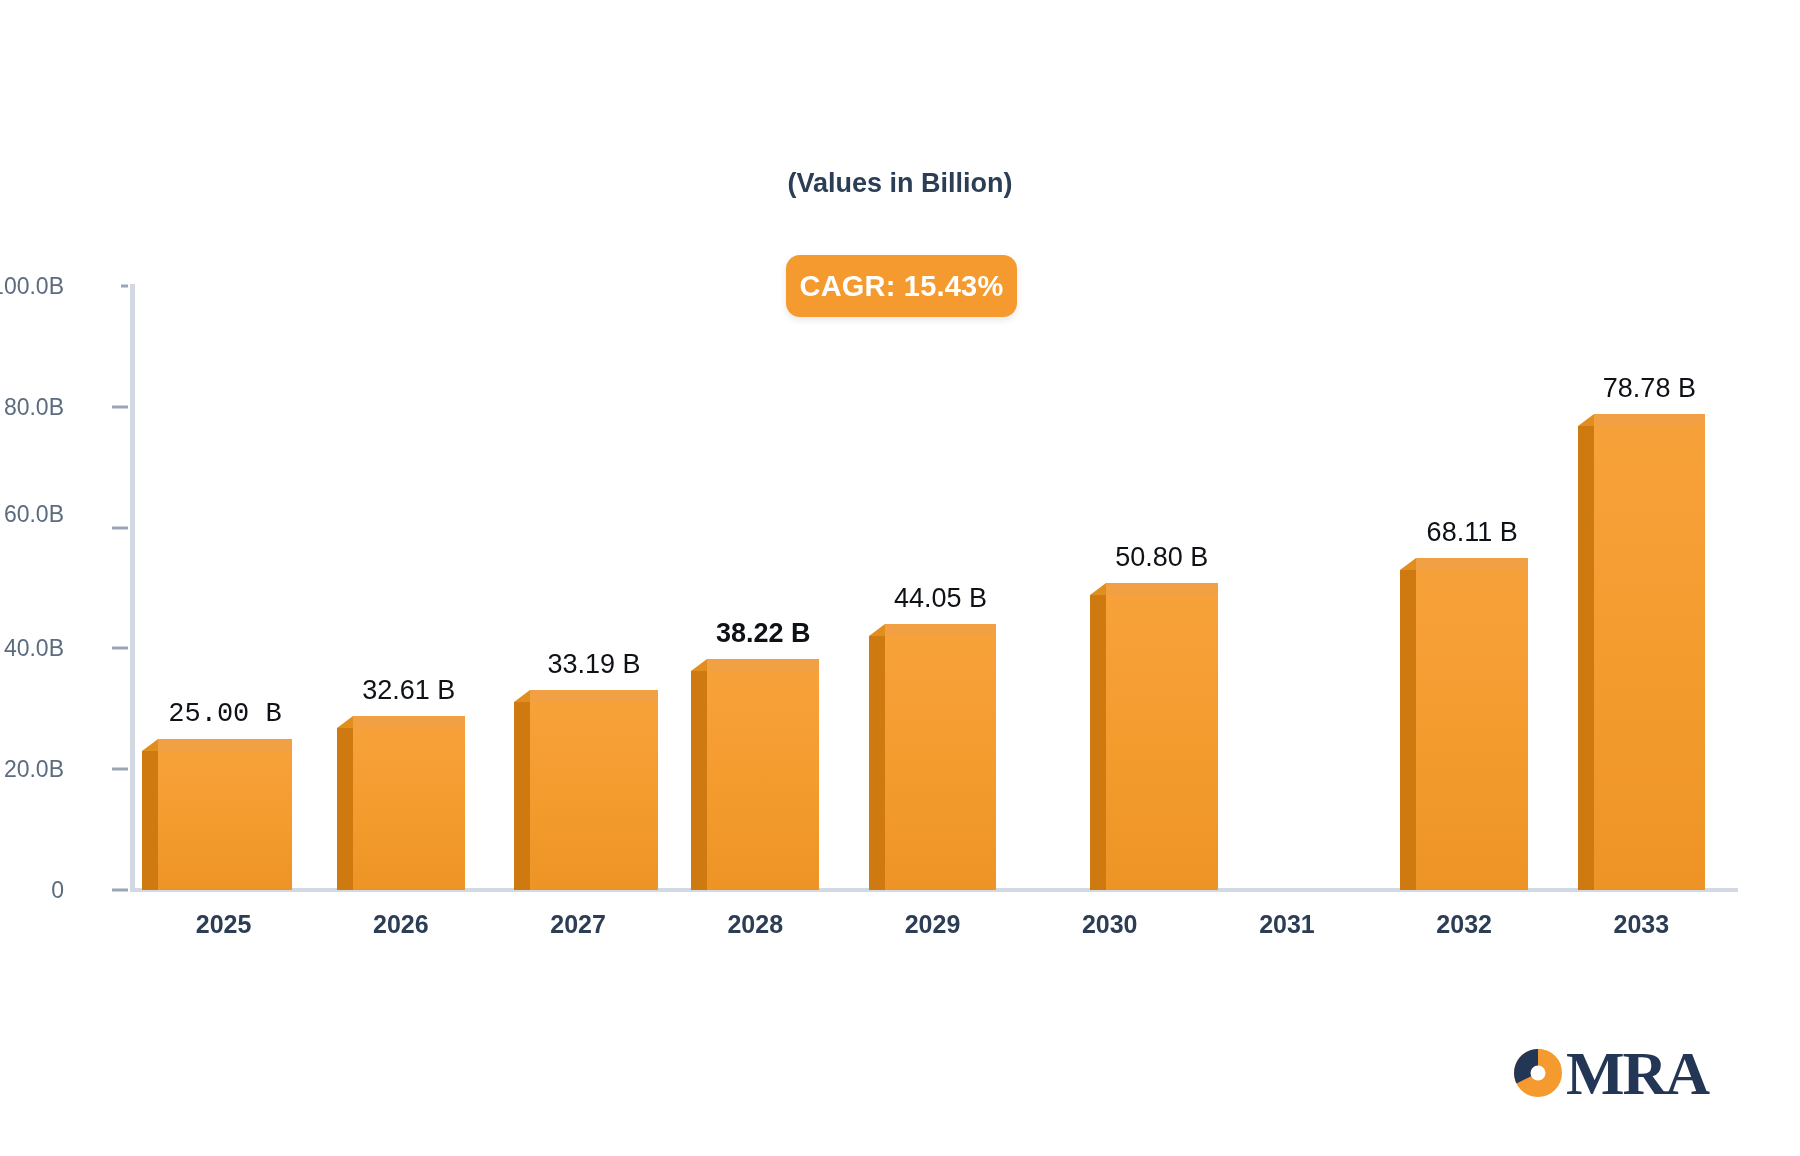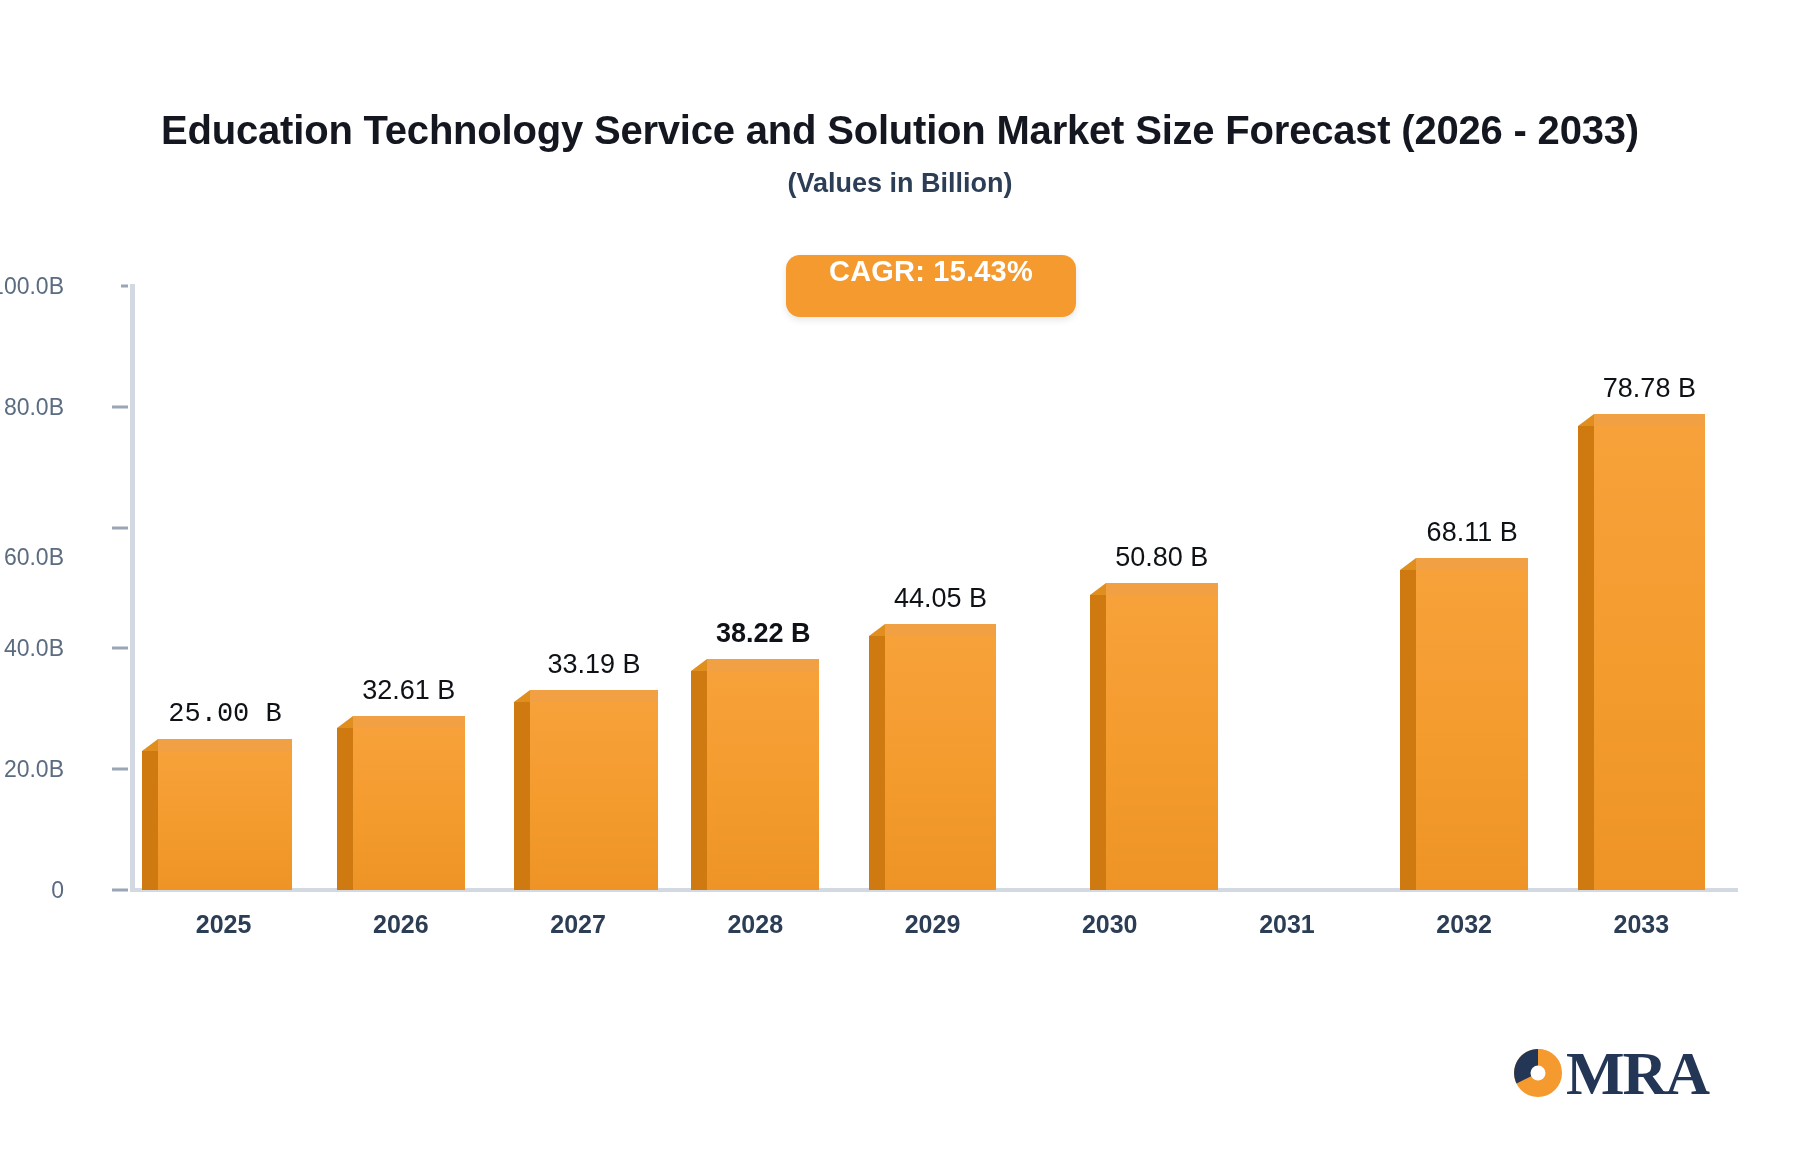--- a/index.html
+++ b/index.html
@@ -44,26 +44,26 @@
     font-weight: bold;
     color: #2c3e55;
     white-space: nowrap;
   }
 
   
   #cagr-badge {
     position: absolute;
     left: 786px;
     top: 255px;
-    width: 290px;
+    width: 231px;
     height: 62px;
     background: #F59A2E;
     border-radius: 14px;
     display: flex;
-    align-items: flex-start;
+    align-items: center;
     justify-content: center;
     box-shadow: 0 3px 7px rgba(0,0,0,0.10);
   }
   #cagr-badge .cagr-text {
     color: #ffffff;
     font-size: 29px;
     font-weight: bold;
     letter-spacing: 0.2px;
     white-space: nowrap;
   }
@@ -193,38 +193,37 @@
     letter-spacing: -2px;
     line-height: 1;
     font-family: "Liberation Serif", serif;
   }
 </style>
 </head>
 <body>
 
 <div id="canvas">
 
-  <div id="chart-title">Education Technology Service and Solution Market Size Forecast (2026 - 2033)</div>
   <div id="chart-subtitle">(Values in Billion)</div>
 
   <div id="cagr-badge">
     <span class="cagr-text">CAGR: 15.43%</span>
   </div>
 
   <div id="y-axis-line"></div>
   <div id="x-axis-line"></div>
 
   <div id="y-ticks">
       <div class="y-tick-label" style="top: 890px;">0</div>
       <div class="y-tick-mark" style="top: 890px;"></div>
       <div class="y-tick-label" style="top: 769.2px;">20.0B</div>
       <div class="y-tick-mark" style="top: 769.2px;"></div>
       <div class="y-tick-label" style="top: 648.4px;">40.0B</div>
       <div class="y-tick-mark" style="top: 648.4px;"></div>
-      <div class="y-tick-label" style="top: 557px;">60.0B</div>
+      <div class="y-tick-label" style="top: 514px;">60.0B</div>
       <div class="y-tick-mark" style="top: 527.6px;"></div>
       <div class="y-tick-label" style="top: 406.8px;">80.0B</div>
       <div class="y-tick-mark" style="top: 406.8px;"></div>
       <div class="y-tick-label" style="top: 286px;">100.0B</div>
       <div class="y-tick-mark" style="top: 286px; width: 7px; left: 121px;"></div>
     </div>
   <div id="plot-area">
       <div class="bar-group" style="left: 7px; width: 150px; height: 151px; font-family: Liberation Mono, monospace;">
         <div class="bar-side"></div>
         <div class="bar-side-top"></div>

